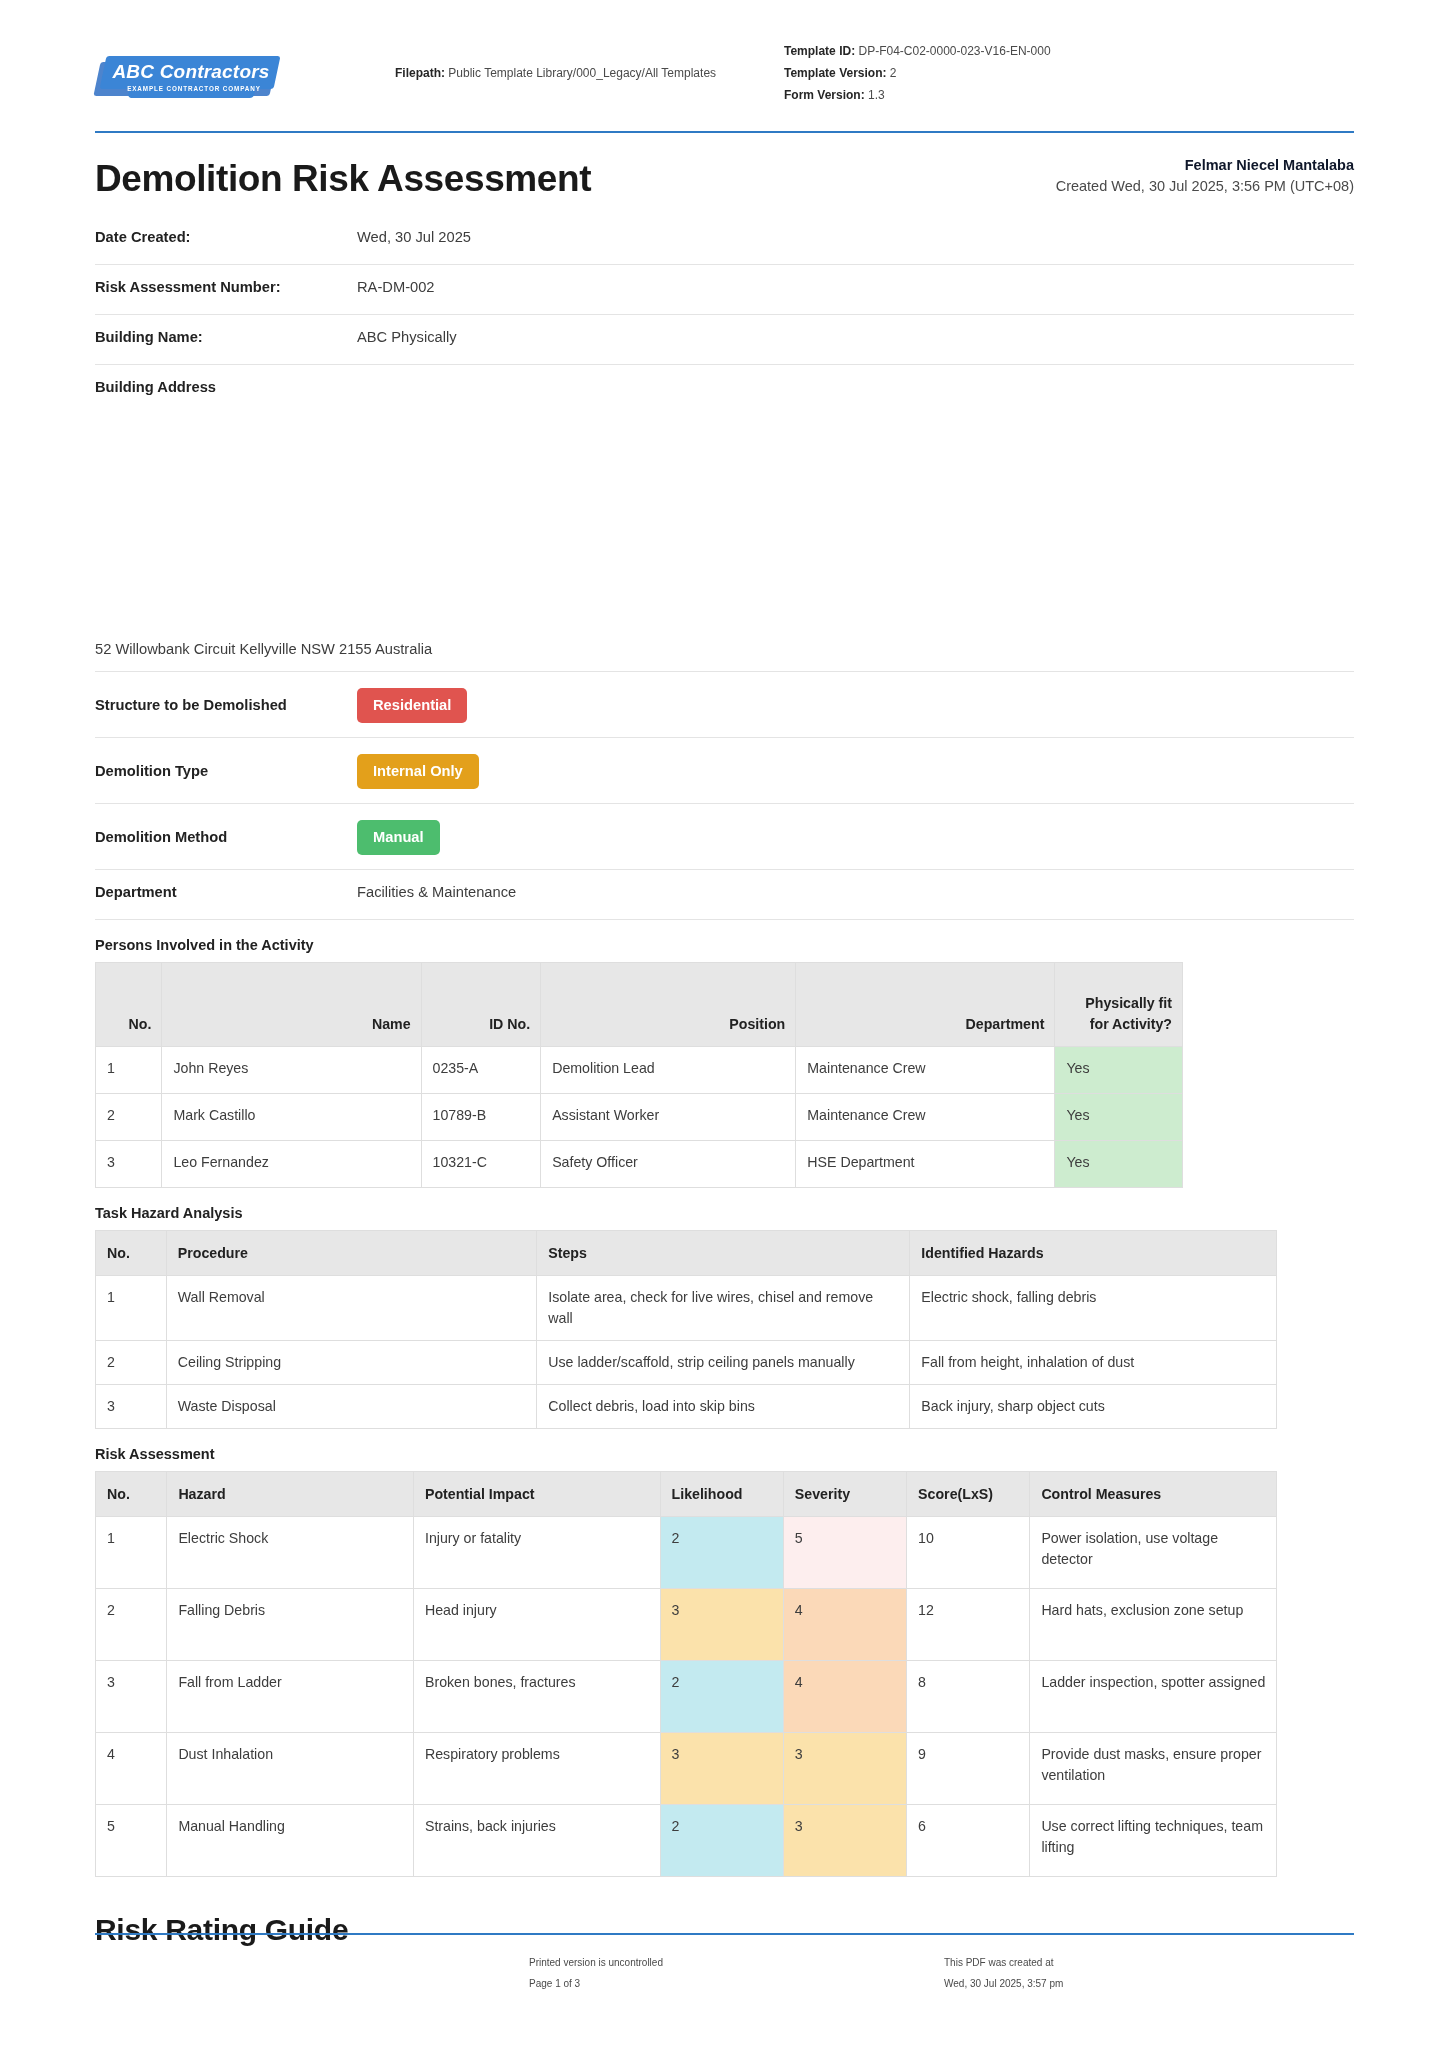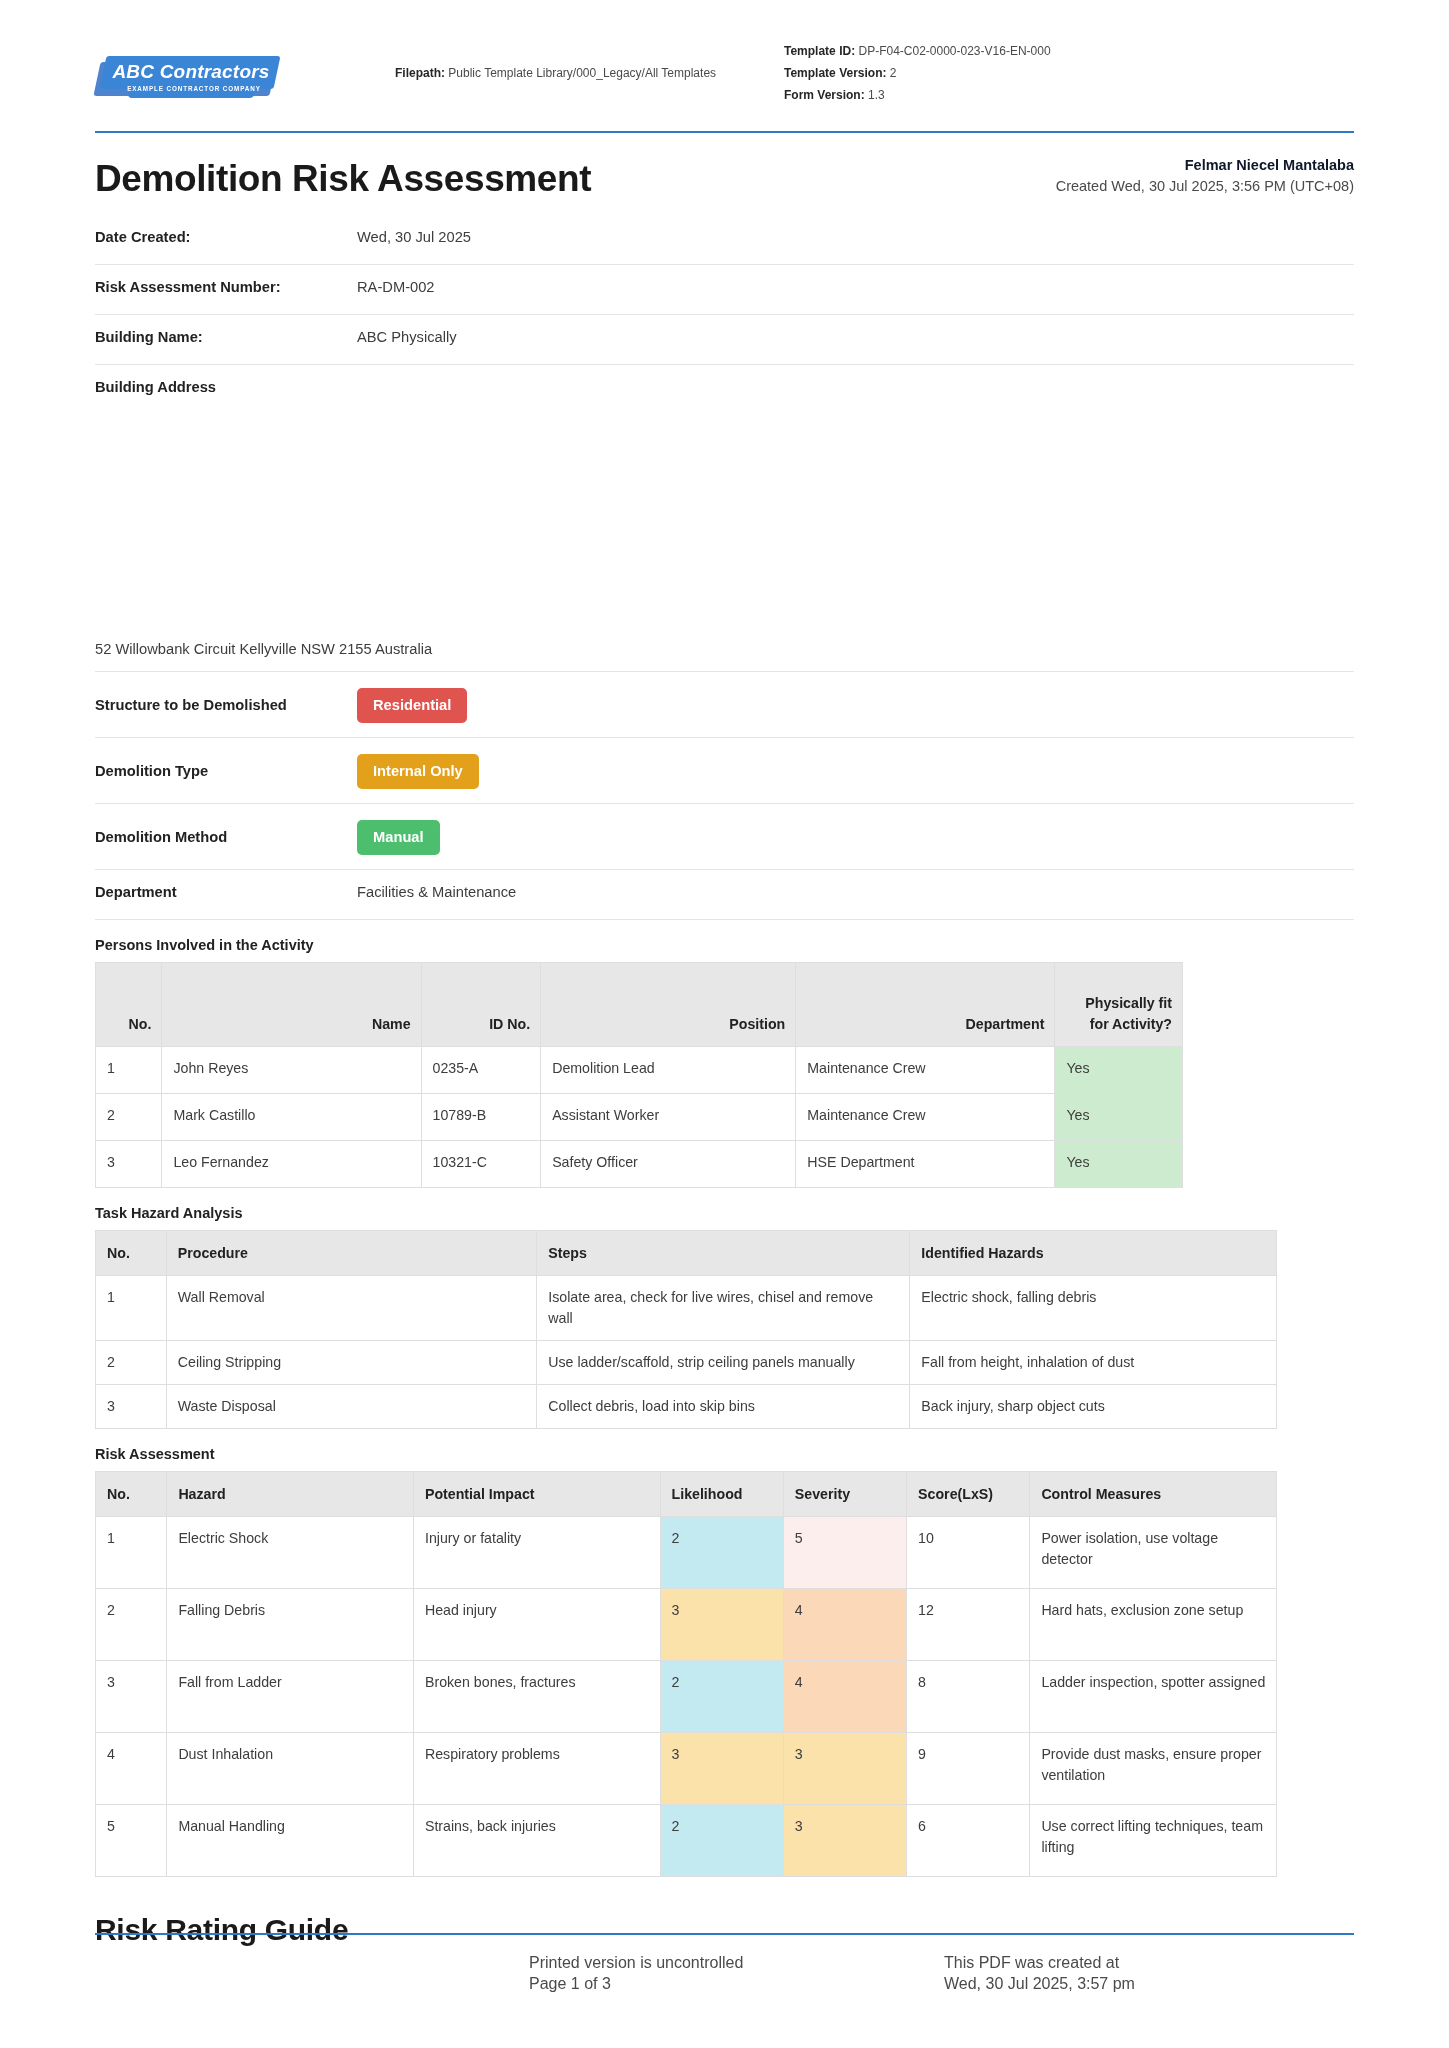--- a/index.html
+++ b/index.html
@@ -207,21 +207,21 @@
   
   .footer {
     position: absolute;
     left: 95px; right: 95px;
     bottom: 54px;
   }
   .footer .rule-blue { margin-top: 0; }
   .footer-cols {
     display: flex;
     padding-top: 17px;
-    font-size: 16px;
+    font-size: 10px;
     line-height: 21px;
     color: #4a4a4a;
   }
   .footer-cols .fc1 { flex: 0 0 434px; }
   .footer-cols .fc2 { flex: 0 0 415px; }
   .footer-cols .fc3 { flex: 1 1 auto; }
 </style>
 </head>
 <body>
 

